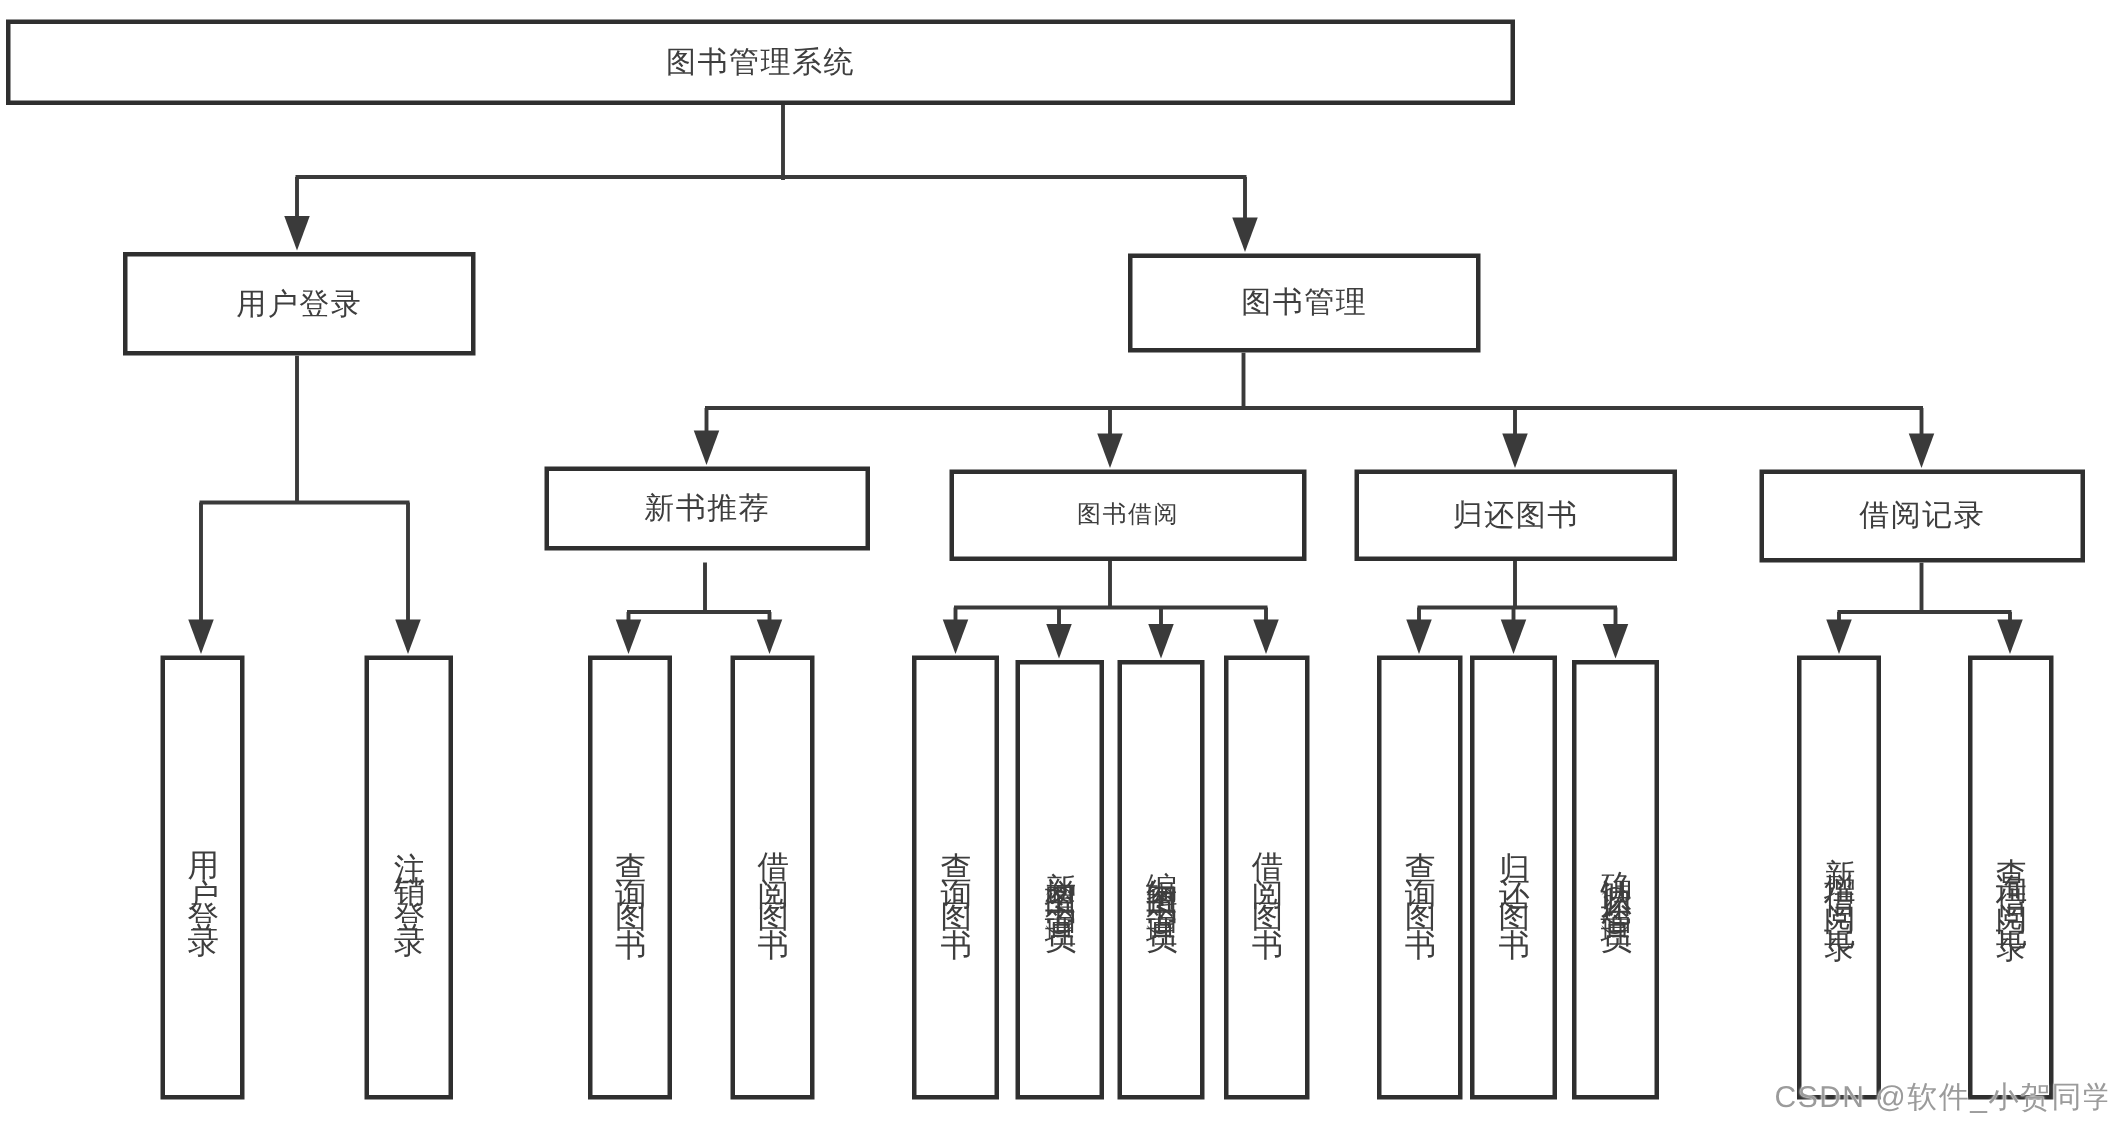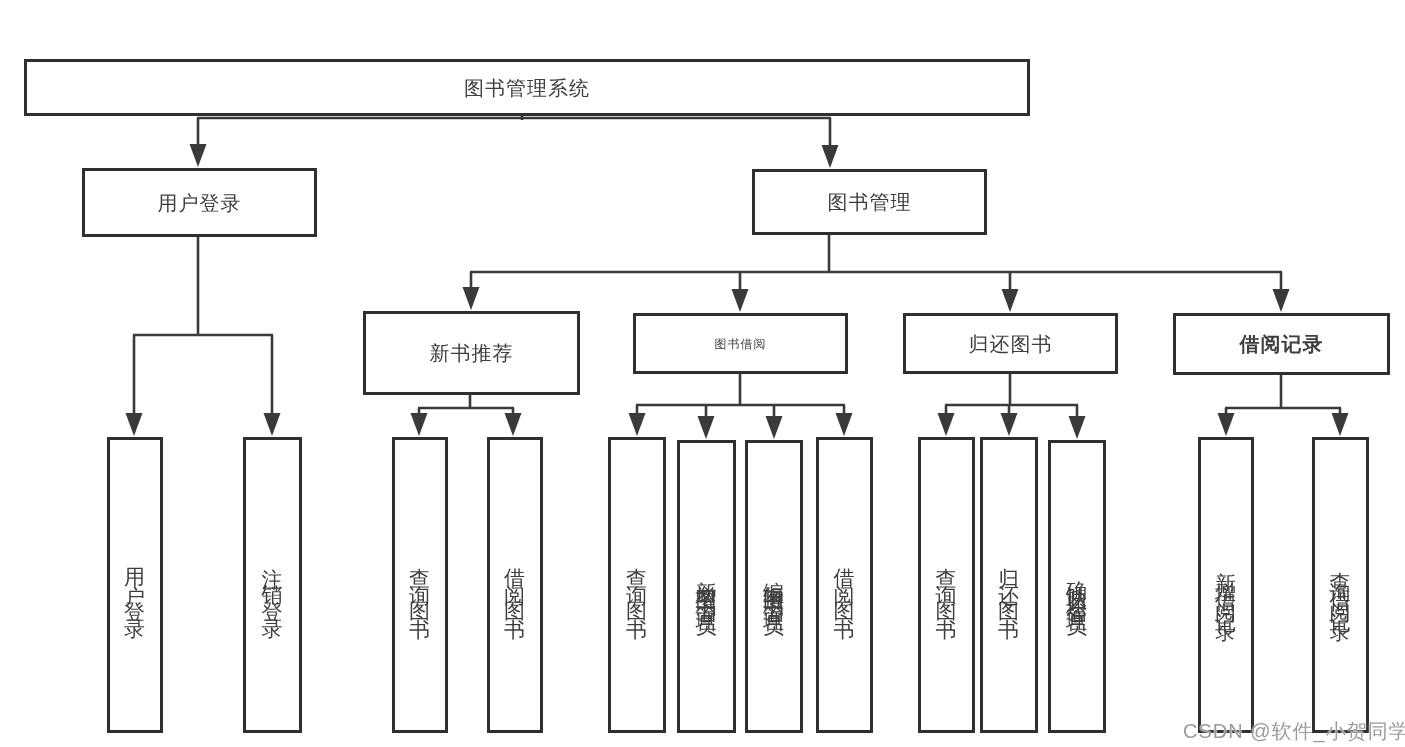--- a/index.html
+++ b/index.html
@@ -80,27 +80,27 @@
       <line x1="1009" y1="405" x2="1009" y2="417" stroke="#3a3a3a" stroke-width="2.6"></line>
       <polygon points="1000.5,413 1017.5,413 1009,436" fill="#3a3a3a"></polygon>
       <line x1="1077" y1="405" x2="1077" y2="420" stroke="#3a3a3a" stroke-width="2.6"></line>
       <polygon points="1068.5,416 1085.5,416 1077,439" fill="#3a3a3a"></polygon>
       <line x1="1226" y1="408" x2="1226" y2="417" stroke="#3a3a3a" stroke-width="2.6"></line>
       <polygon points="1217.5,413 1234.5,413 1226,436" fill="#3a3a3a"></polygon>
       <line x1="1340" y1="408" x2="1340" y2="417" stroke="#3a3a3a" stroke-width="2.6"></line>
       <polygon points="1331.5,413 1348.5,413 1340,436" fill="#3a3a3a"></polygon>
     </svg>
   <div>
-      <div class="node" style="left: 24px; top: 13px; width: 1006px; height: 57px; font-size: 20px; letter-spacing: 1px; margin-top: 46px;">图书管理系统</div>
+      <div class="node" style="left: 4px; top: 13px; width: 1006px; height: 57px; font-size: 20px; letter-spacing: 1px;">图书管理系统</div>
       <div class="node" style="left: 82px; top: 168px; width: 235px; height: 69px; font-size: 20px; letter-spacing: 1px;">用户登录</div>
       <div class="node" style="left: 712px; top: 169px; width: 235px; height: 66px; font-size: 20px; letter-spacing: 1px; margin-left: 40px;">图书管理</div>
-      <div class="node" style="left: 363px; top: 311px; width: 217px; height: 84px; font-size: 20px; letter-spacing: 1px;">新书推荐</div>
-      <div class="node" style="left: 633px; top: 313px; width: 215px; height: 61px; font-size: 12px; letter-spacing: 1px;">图书借阅</div>
+      <div class="node" style="left: 363px; top: 311px; width: 217px; height: 56px; font-size: 20px; letter-spacing: 1px;">新书推荐</div>
+      <div class="node" style="left: 633px; top: 313px; width: 238px; height: 61px; font-size: 16px; letter-spacing: 1px;">图书借阅</div>
       <div class="node" style="left: 903px; top: 313px; width: 215px; height: 61px; font-size: 20px; letter-spacing: 1px;">归还图书</div>
-      <div class="node" style="left: 1173px; top: 313px; width: 217px; height: 62px; font-size: 20px; letter-spacing: 1px; font-weight: bold;">借阅记录</div>
+      <div class="node" style="left: 1173px; top: 313px; width: 217px; height: 62px; font-size: 20px; letter-spacing: 1px;">借阅记录</div>
       <div class="node vertical" style="left: 107px; top: 437px; width: 56px; height: 296px; font-size: 21px; letter-spacing: 17px;">用户登录</div>
       <div class="node vertical" style="left: 243px; top: 437px; width: 59px; height: 296px; font-size: 21px; letter-spacing: 17px;">注销登录</div>
       <div class="node vertical" style="left: 392px; top: 437px; width: 56px; height: 296px; font-size: 21px; letter-spacing: 17px;">查询图书</div>
       <div class="node vertical" style="left: 487px; top: 437px; width: 56px; height: 296px; font-size: 21px; letter-spacing: 17px;">借阅图书</div>
       <div class="node vertical" style="left: 608px; top: 437px; width: 58px; height: 296px; font-size: 21px; letter-spacing: 17px;">查询图书</div>
       <div class="node vertical" style="left: 677px; top: 440px; width: 59px; height: 293px; font-size: 21px; letter-spacing: 5px;">新增图书（管理员）</div>
       <div class="node vertical" style="left: 745px; top: 440px; width: 58px; height: 293px; font-size: 21px; letter-spacing: 5px;">编辑图书（管理员）</div>
       <div class="node vertical" style="left: 816px; top: 437px; width: 57px; height: 296px; font-size: 21px; letter-spacing: 17px;">借阅图书</div>
       <div class="node vertical" style="left: 918px; top: 437px; width: 57px; height: 296px; font-size: 21px; letter-spacing: 17px;">查询图书</div>
       <div class="node vertical" style="left: 980px; top: 437px; width: 58px; height: 296px; font-size: 21px; letter-spacing: 17px;">归还图书</div>

